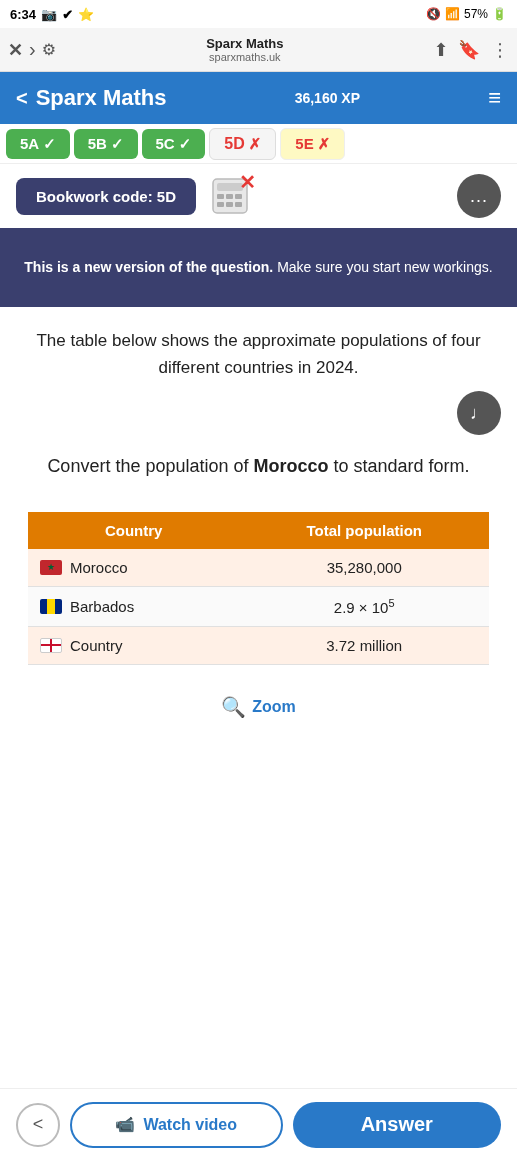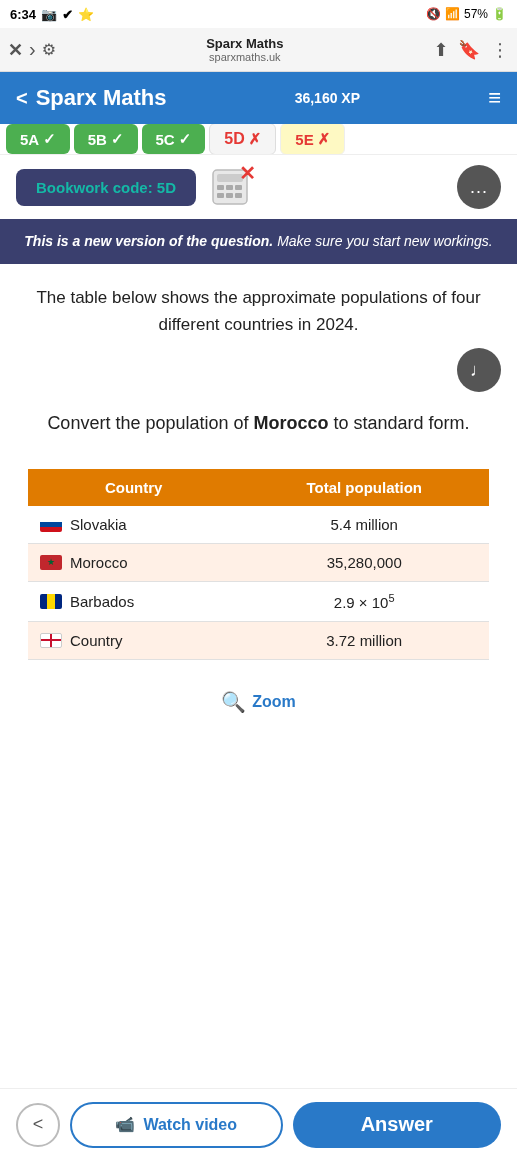--- a/index.html
+++ b/index.html
@@ -30,52 +30,52 @@
     
     .app-header {
       background: #2979c8; display: flex; align-items: center; justify-content: space-between;
       padding: 0 16px; height: 52px;
     }
     .app-header-left { color: #fff; font-size: 22px; font-weight: bold; display: flex; align-items: center; gap: 8px; }
 
     
     .tab-bar {
       display: flex; align-items: center; background: #fff; border-bottom: 1px solid #eee;
-      padding: 0 4px; height: 31px; overflow-x: auto;
+      padding: 0 4px; height: 40px; overflow-x: auto;
     }
     .tab { 
       display: flex; align-items: center; gap: 4px; padding: 6px 14px;
       font-size: 15px; font-weight: bold; border-radius: 6px; margin: 2px;
       white-space: nowrap;
     }
     .tab-green { background: #4caf50; color: #fff; }
     .tab-active-red { background: #f5f5f5; color: #e53935; border: 1px solid #ddd; }
     .tab-inactive { background: #fef9c3; color: #e53935; border: 1px solid #eee; }
 
     
     .bookwork-row {
       display: flex; align-items: center; padding: 10px 16px; gap: 12px; background: #fff;
     }
     .bookwork-code-btn {
-      background: #3a3f6e; color: #14b8a6; border-radius: 8px; padding: 10px 20px;
+      background: #3a3f6e; color: #ffffff; border-radius: 8px; padding: 10px 20px;
       font-size: 15px; font-weight: bold; border: none; cursor: pointer;
     }
     .calc-icon-wrap {
       position: relative; width: 44px; height: 44px; display: flex; align-items: center; justify-content: center;
     }
     .more-btn {
       margin-left: auto; width: 44px; height: 44px; background: #555; border-radius: 22px;
       display: flex; align-items: center; justify-content: center; cursor: pointer;
     }
     .more-dots { color: #fff; font-size: 18px; letter-spacing: 1px; }
 
     
     .notice-banner {
-      background: #3a3f6e; color: #fff; padding: 12px 20px; text-align: center;
-      font-size: 14px; line-height: 1.5; font-style: italic;
+      background: #3a3f6e; color: #fff; padding: 29px 20px; text-align: center;
+      font-size: 14px; line-height: 1.5;
     }
     .notice-banner strong { font-weight: bold; }
 
     
     .question-area { padding: 20px 16px 10px; text-align: center; }
     .question-text { font-size: 17px; color: #222; line-height: 1.6; }
     .music-circle {
       width: 44px; height: 44px; background: #555; border-radius: 22px;
       display: flex; align-items: center; justify-content: center; cursor: pointer;
     }
@@ -248,29 +248,20 @@
 <div class="table-wrap">
   <table>
     <thead>
       <tr>
         <th>Country</th>
         <th>Total population</th>
       </tr>
     </thead>
     <tbody>
 
-      <tr>
-        <td>
-          <div class="country-cell">
-            <span class="flag flag-sk" style="display:inline-block;width:22px;height:15px;border-radius:2px;background:linear-gradient(to bottom,#fff 33%,#00479d 33% 66%,#cf101a 66%);"></span>
-            <span>Slovakia</span>
-          </div>
-        </td>
-        <td class="population-cell">5.4 million</td>
-      </tr>
 
       <tr style="background:#fff0e6;">
         <td>
           <div class="country-cell">
             <span class="flag flag-ma" style="display:inline-block;width:22px;height:15px;border-radius:2px;background:#c1272d;position:relative;">
               <span style="position:absolute;top:50%;left:50%;transform:translate(-50%,-50%);color:#006233;font-size:9px;">★</span>
             </span>
             <span>Morocco</span>
           </div>
         </td>

